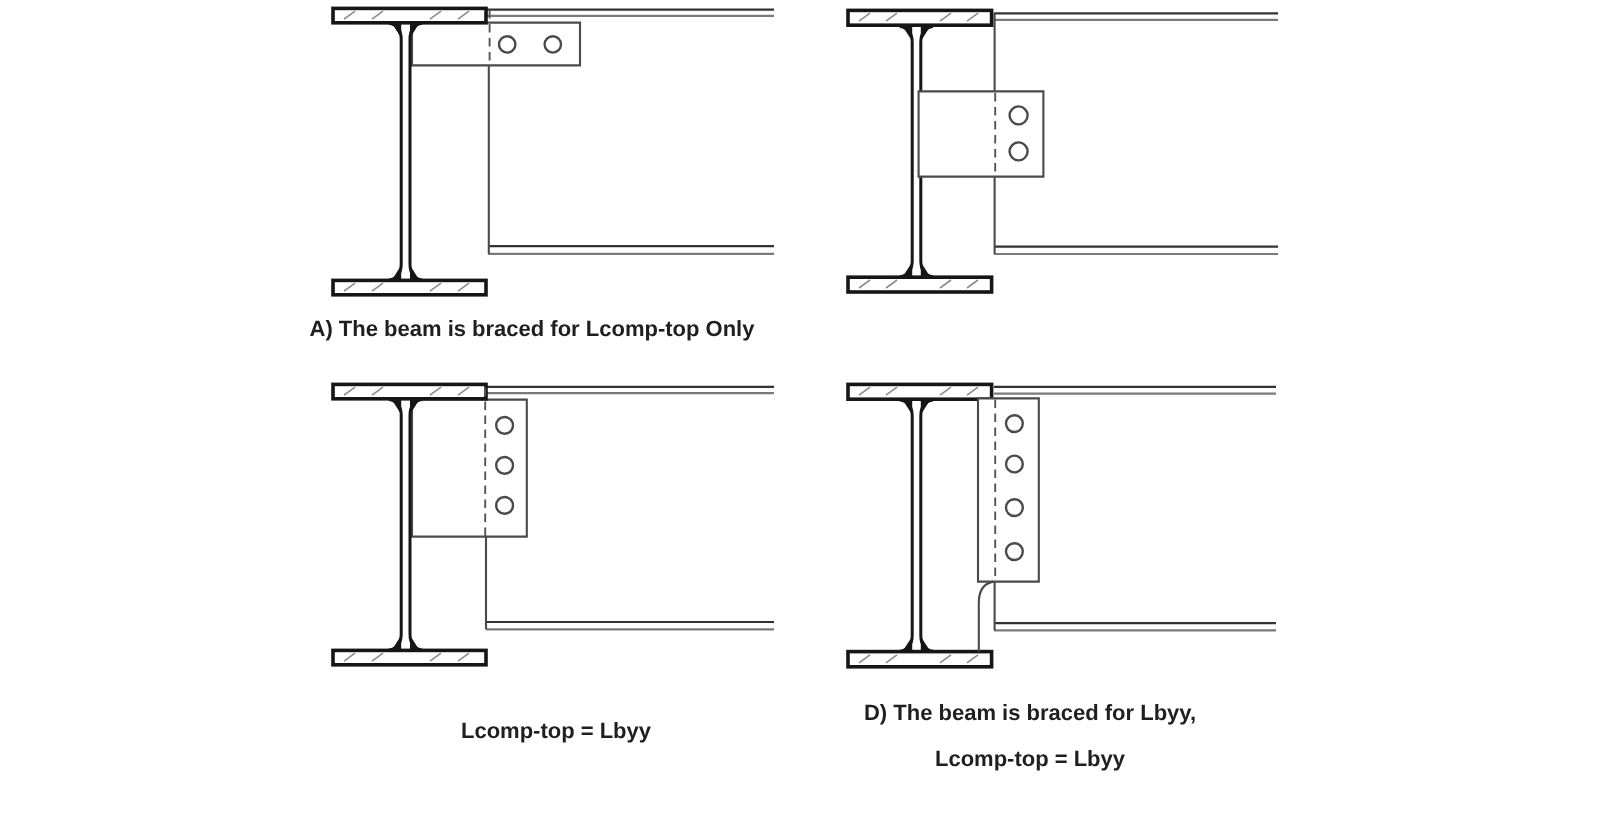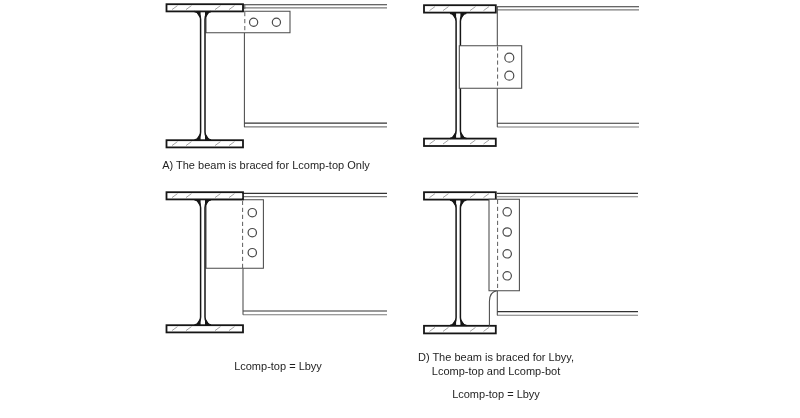--- a/index.html
+++ b/index.html
@@ -2,21 +2,21 @@
 <html><head>
 <meta charset="utf-8">
 <style>
   html,body{margin:0;padding:0;background:#ffffff;}
   .stage{
     position:relative;width:800px;height:418px;background:#ffffff;
     font-family:"Liberation Sans",sans-serif;overflow:hidden;
   }
   .stage svg{position:absolute;left:0;top:0;}
   .cap{
-    position:absolute;text-align:center;font-weight:400;font-size:11px;
+    position:absolute;text-align:center;font-weight:700;font-size:11px;
     line-height:14px;color:#1f1f1f;white-space:nowrap;
   }
   .note{margin-top:9px;}
   
   .isec{fill:#ffffff;stroke:#161616;stroke-width:1.8;}
   .web{fill:none;stroke:#161616;stroke-width:1.5;}
   .webfill{fill:#161616;stroke:none;}
   .hatch{stroke:#8c8c8c;stroke-width:0.8;fill:none;}
   .bm1{stroke:#333333;stroke-width:1.1;}
   .bm2{stroke:#7a7a7a;stroke-width:1.1;}
@@ -127,19 +127,18 @@
 
   <div class="cap" style="left:116px;top:158px;width:300px">
     <div>A) The beam is braced for Lcomp-top Only</div>
   </div>
 
 
   <div class="cap" style="left:128px;top:350px;width:300px">
     <div class="note">Lcomp-top = Lbyy</div>
   </div>
 
-  <div class="cap" style="left:346px;top:350px;width:300px">
+  <div class="cap" style="left:365px;top:350px;width:300px">
     <div>D) The beam is braced for Lbyy,</div>
-    <div>Lcomp-top and Lcomp-bot</div>
     <div class="note">Lcomp-top = Lbyy</div>
   </div>
 
 </div>
 
 </body></html>

